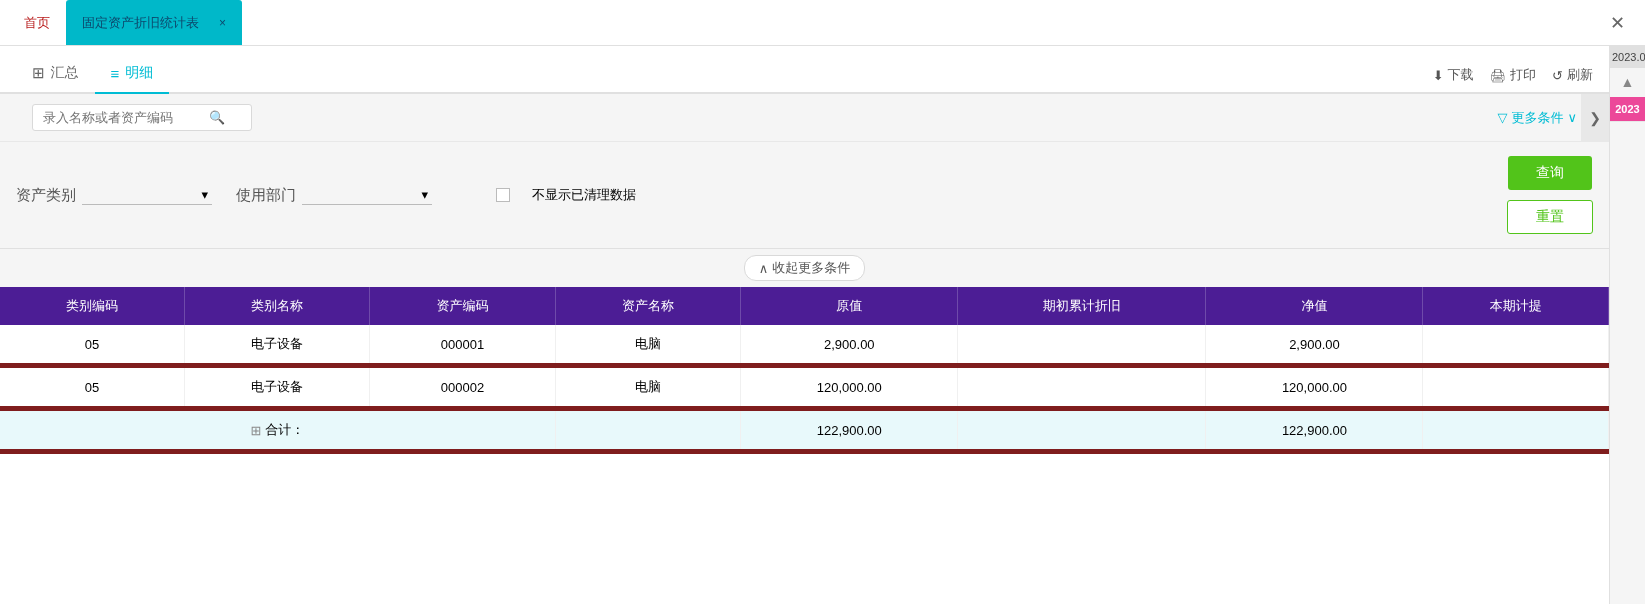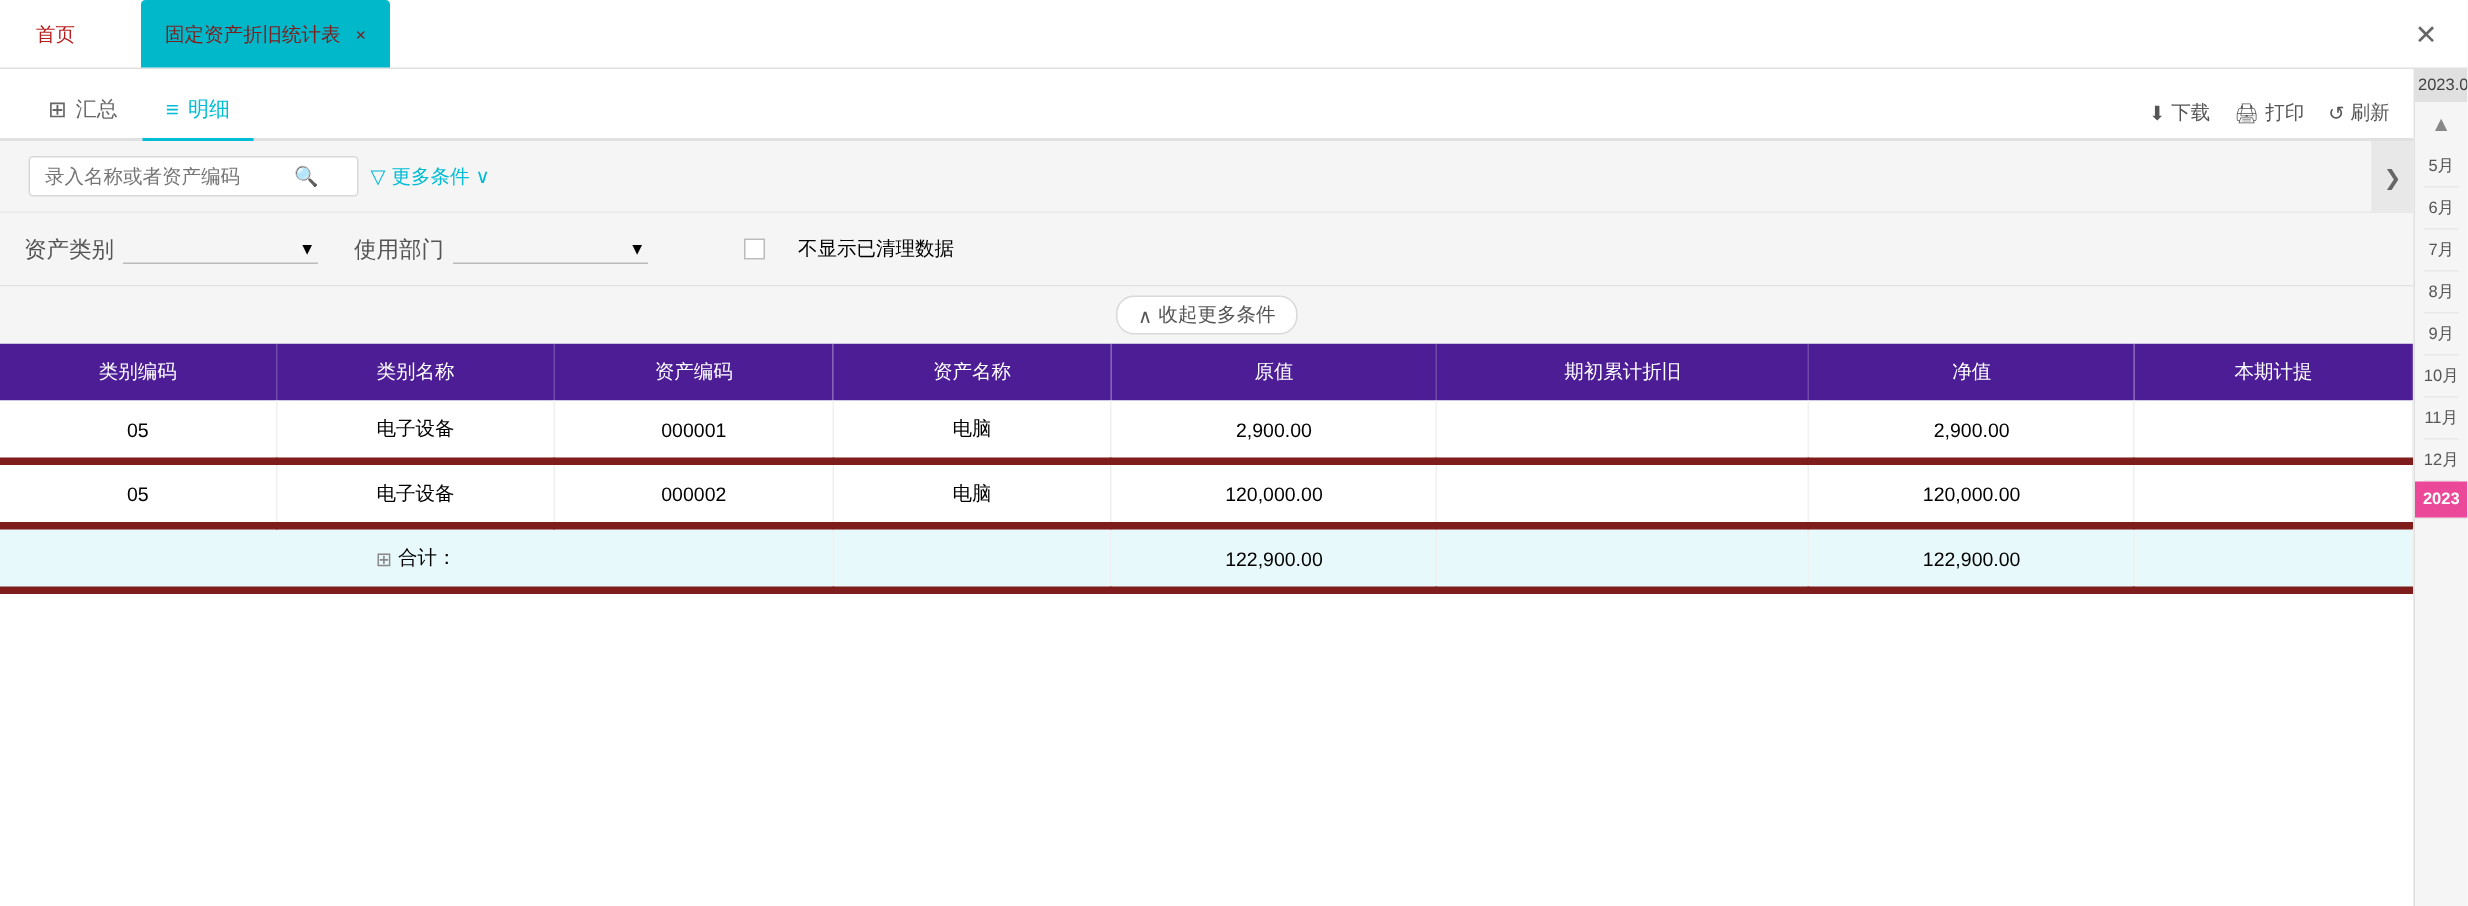--- a/index.html
+++ b/index.html
@@ -26,28 +26,27 @@
     .nav-home {
       color: #b91c1c;
       font-size: 13px;
       cursor: pointer;
       padding: 0 8px;
     }
     .nav-tab {
       display: flex;
       align-items: center;
       background: #00b8c9;
-      color: #7f1d1d;
+      color: #0c4a6e;
       padding: 6px 16px;
       border-radius: 3px 3px 0 0;
       font-size: 13px;
       height: 100%;
-      gap: 6px;
-      cursor: pointer;
-      margin-left: 28px;
+      gap: 16px;
+      cursor: pointer;
     }
     .nav-tab .close-icon {
       font-size: 12px;
       cursor: pointer;
       margin-left: 4px;
     }
     .close-btn-corner {
       position: absolute;
       right: 20px;
       top: 12px;
@@ -112,24 +111,25 @@
       gap: 4px;
       color: #555;
       cursor: pointer;
       font-size: 13px;
     }
 
     
     .filter-row {
       display: flex;
       align-items: center;
-      padding: 10px 19px;
+      padding: 10px 32px;
       background: #f5f5f5;
       border-bottom: 1px solid #e8e8e8;
       gap: 8px;
+      justify-content: space-between;
     }
     .search-box {
       display: flex;
       align-items: center;
       background: #fff;
       border: 1px solid #d9d9d9;
       border-radius: 3px;
       padding: 5px 10px;
       width: 220px;
       gap: 6px;
@@ -419,20 +419,24 @@
         <div class="filter-field">
           <span class="filter-label">使用部门</span>
           <div class="filter-select">
             <span class="filter-select-text"></span>
             <span>▾</span>
           </div>
         </div>
         <div class="filter-checkbox-group">
           <div class="checkbox-square"></div>
           <span>不显示已清理数据</span>
+        </div>
+        <div class="btn-group">
+          <button class="btn-query">查询</button>
+          <button class="btn-reset">重置</button>
         </div>
       </div>
     </div>
 
     <div class="collapse-bar">
       <div class="collapse-btn">
         <span>∧</span>
         <span>收起更多条件</span>
       </div>
     </div>
@@ -488,25 +492,15 @@
           </tbody>
       </table>
     </div>
   </div>
 
   <div class="right-panel">
     <div class="date-header">2023.01</div>
     <div class="nav-arrows">
       <span class="nav-arrow">▲</span>
     </div>
-    <div id="month-list">
-        <div class="month-item">5月</div>
-        <div class="month-item">6月</div>
-        <div class="month-item">7月</div>
-        <div class="month-item">8月</div>
-        <div class="month-item">9月</div>
-        <div class="month-item">10月</div>
-        <div class="month-item">11月</div>
-        <div class="month-item">12月</div>
-      </div>
     <div class="month-item year-badge">2023</div>
   </div>
 </div>
 
 </body></html>

